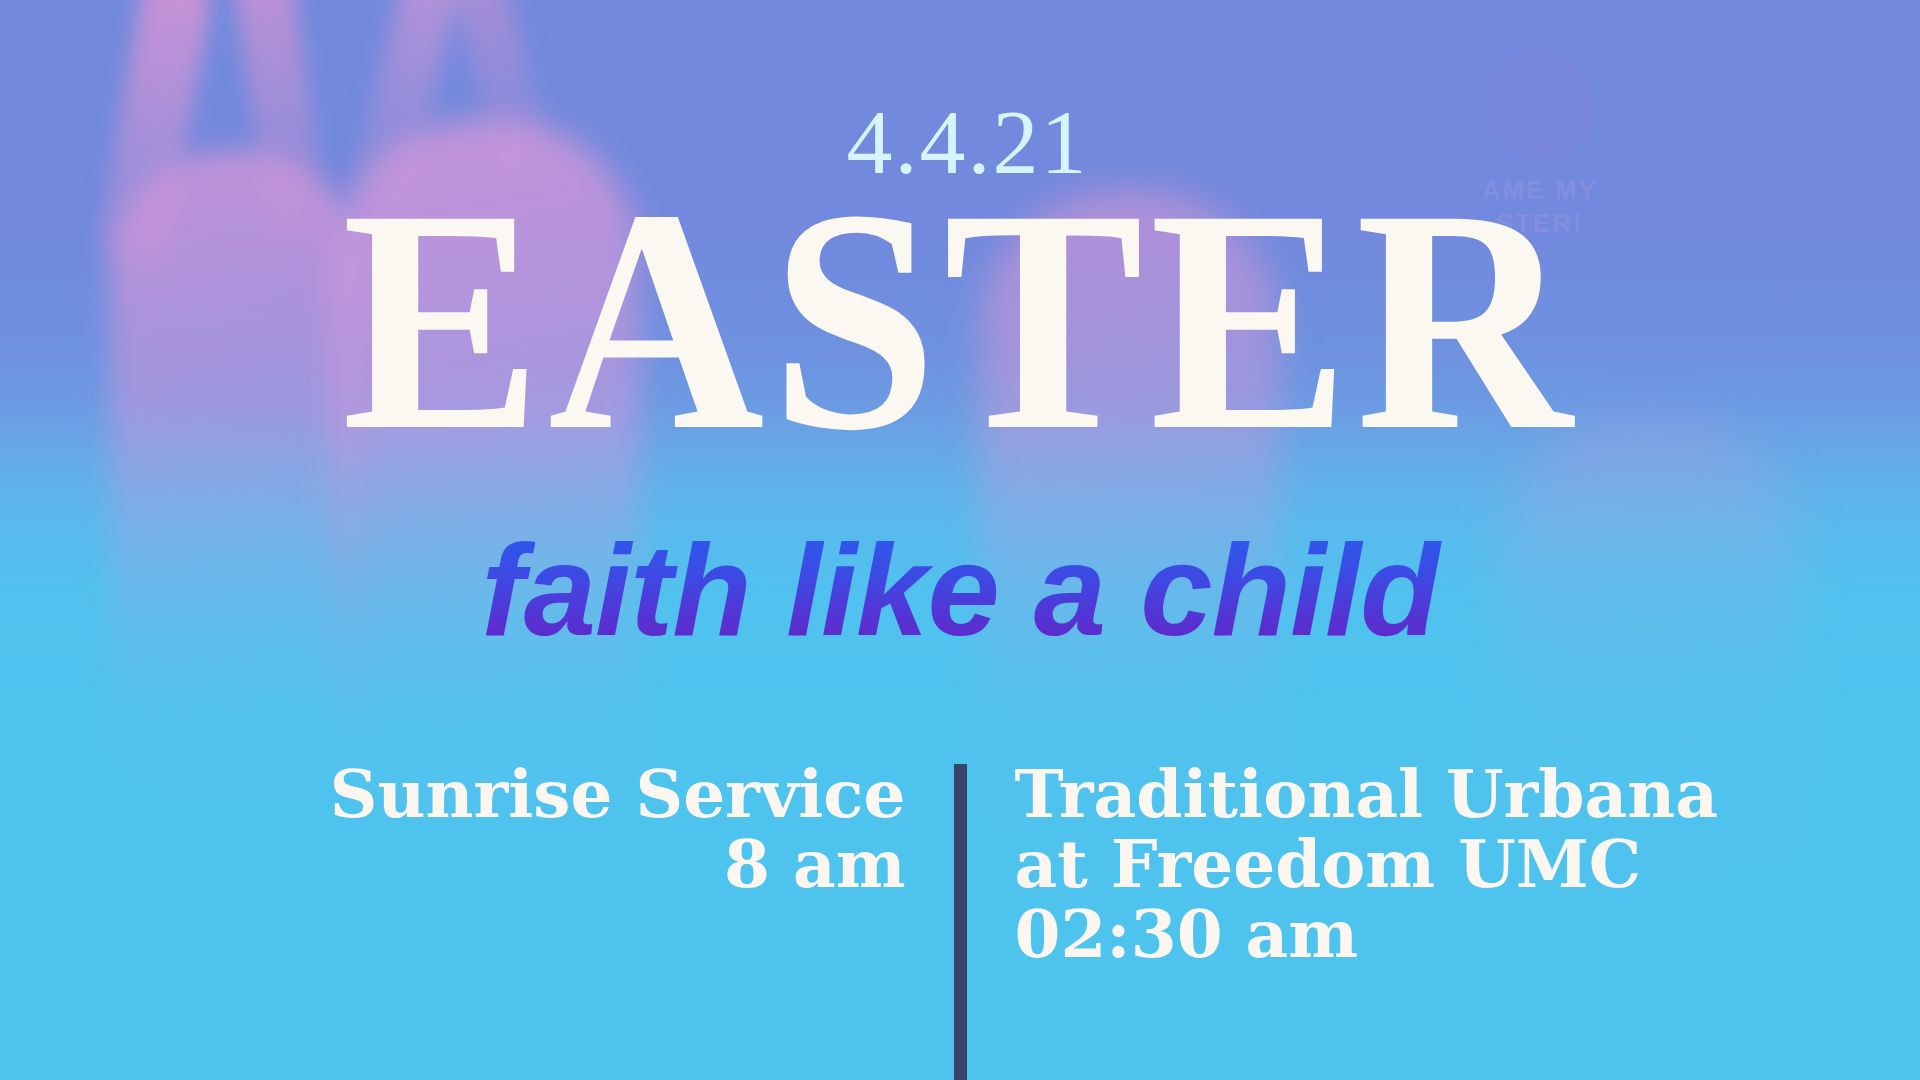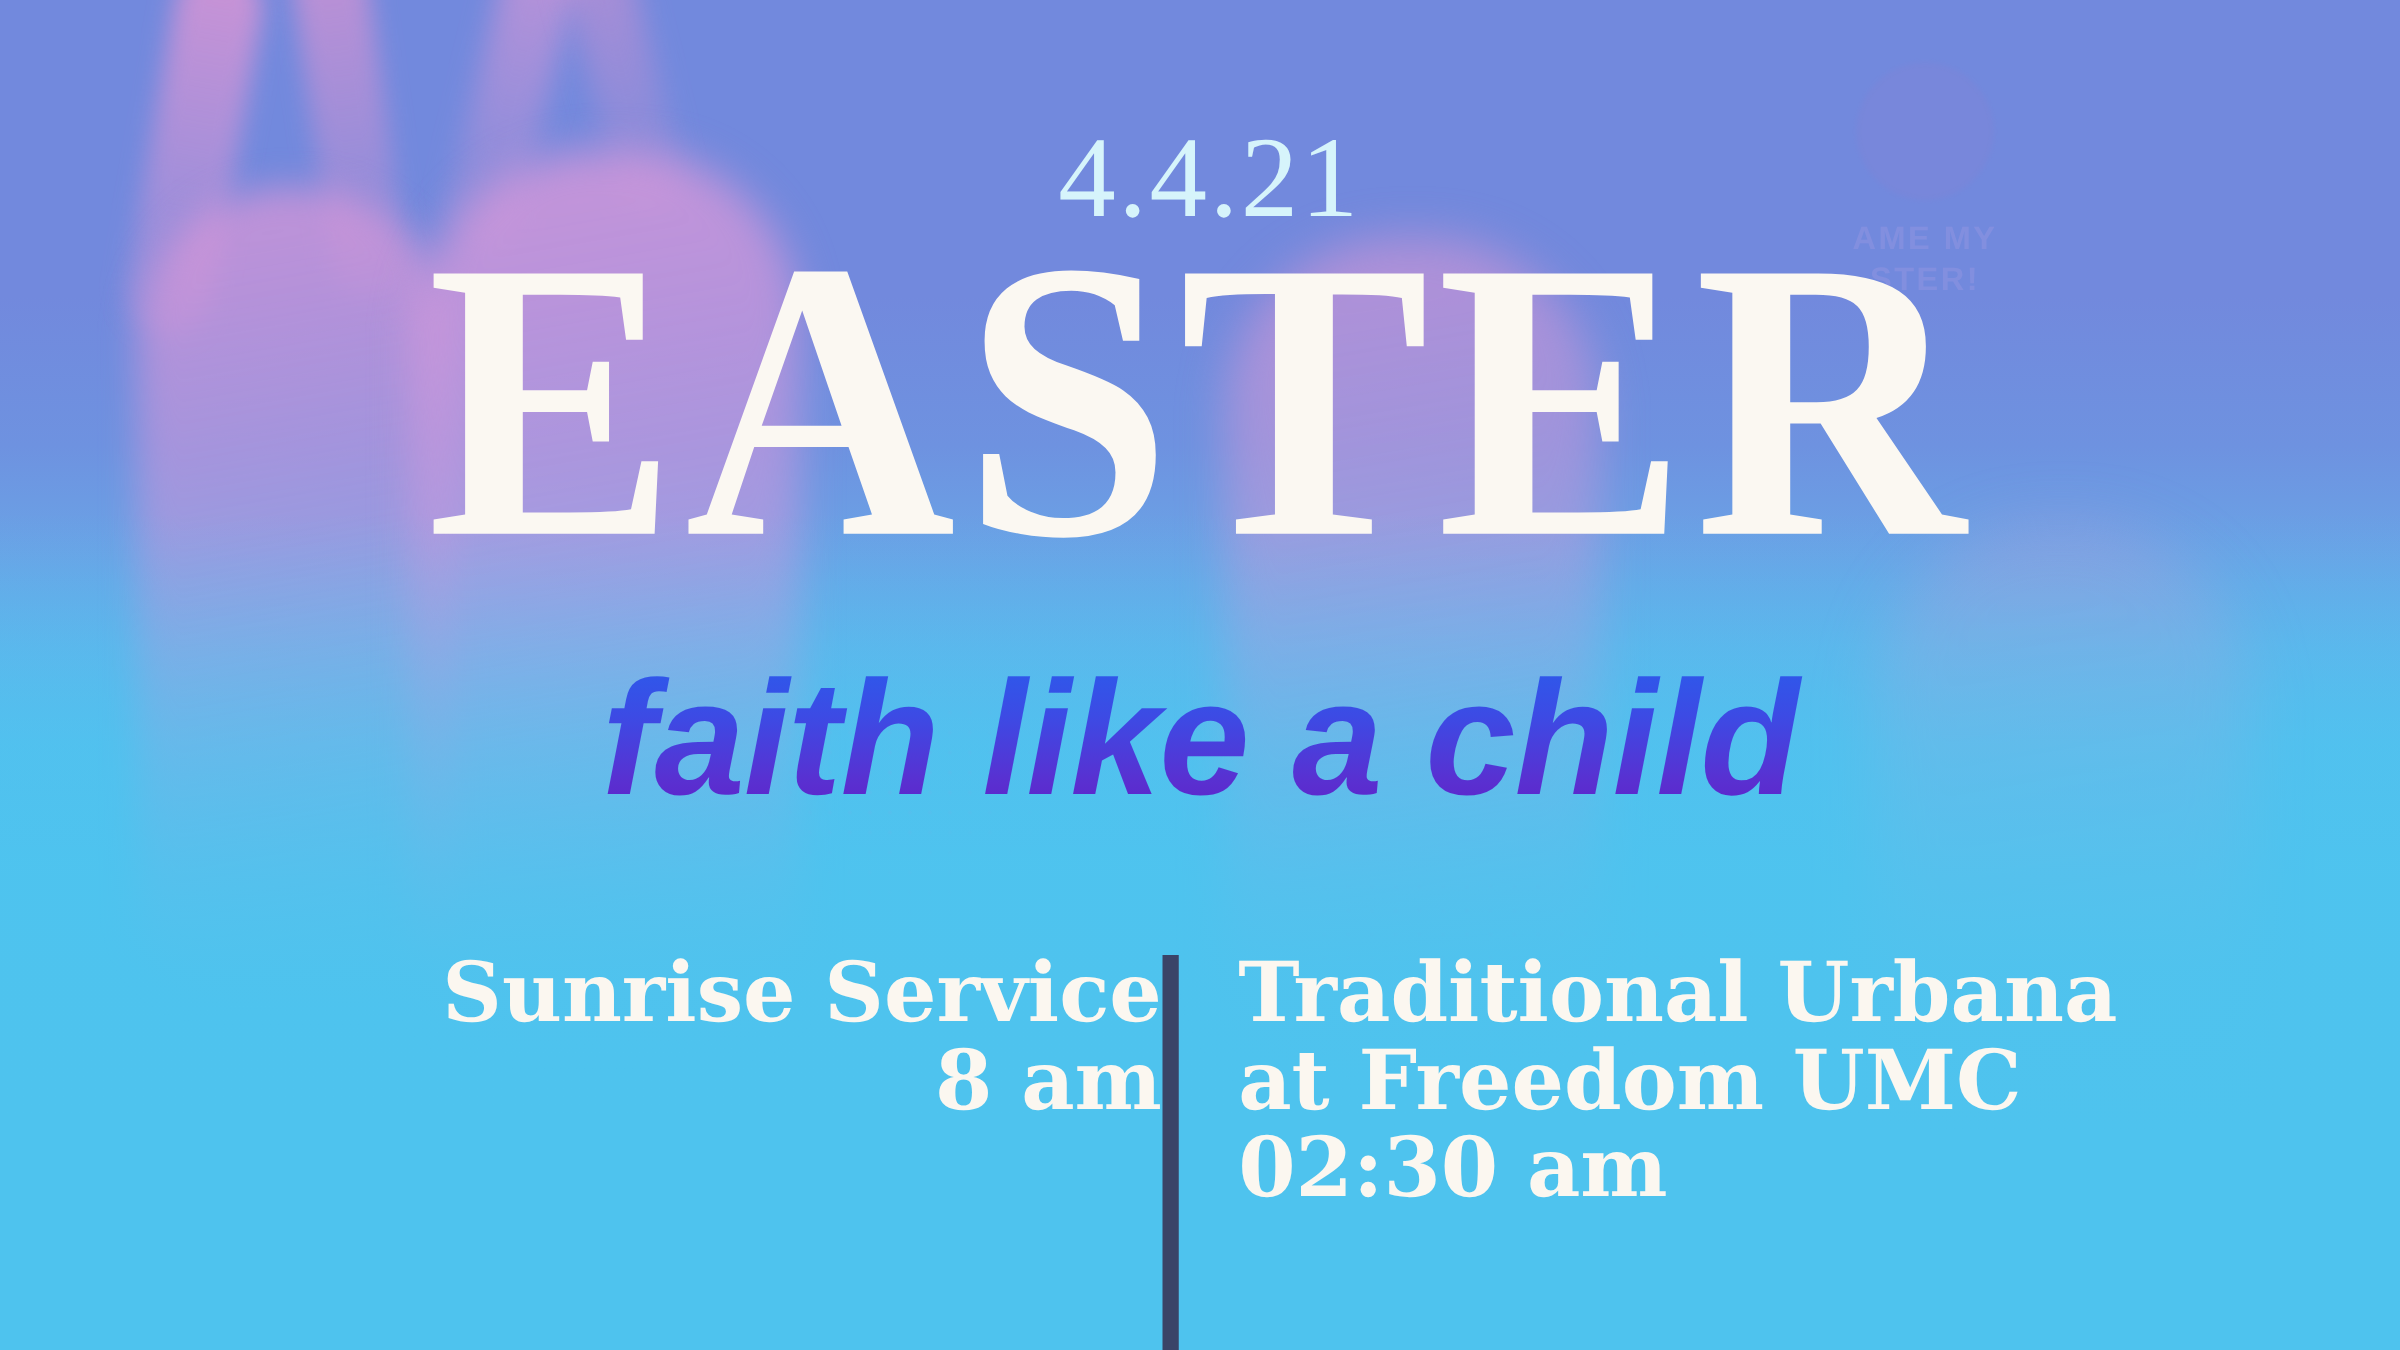--- a/index.html
+++ b/index.html
@@ -129,21 +129,21 @@
     gap:0;
   }
   .col{
     font-family:"DejaVu Serif",serif;
     font-weight:700;
     color:#fbf7f0;
     font-size:66px;
     line-height:1.06;
     letter-spacing:0px;
   }
-  .col-left{text-align:right;width:870px;}
+  .col-left{text-align:right;padding-right:48px;width:870px;}
   .col-right{text-align:left;padding-left:48px;width:870px;}
   .col .ln{display:block;white-space:nowrap;}
 
   .divider{
     width:13px;height:330px;background:#3a4468;flex:0 0 auto;margin-top:4px;
   }
 </style>
 </head>
 <body>
 

